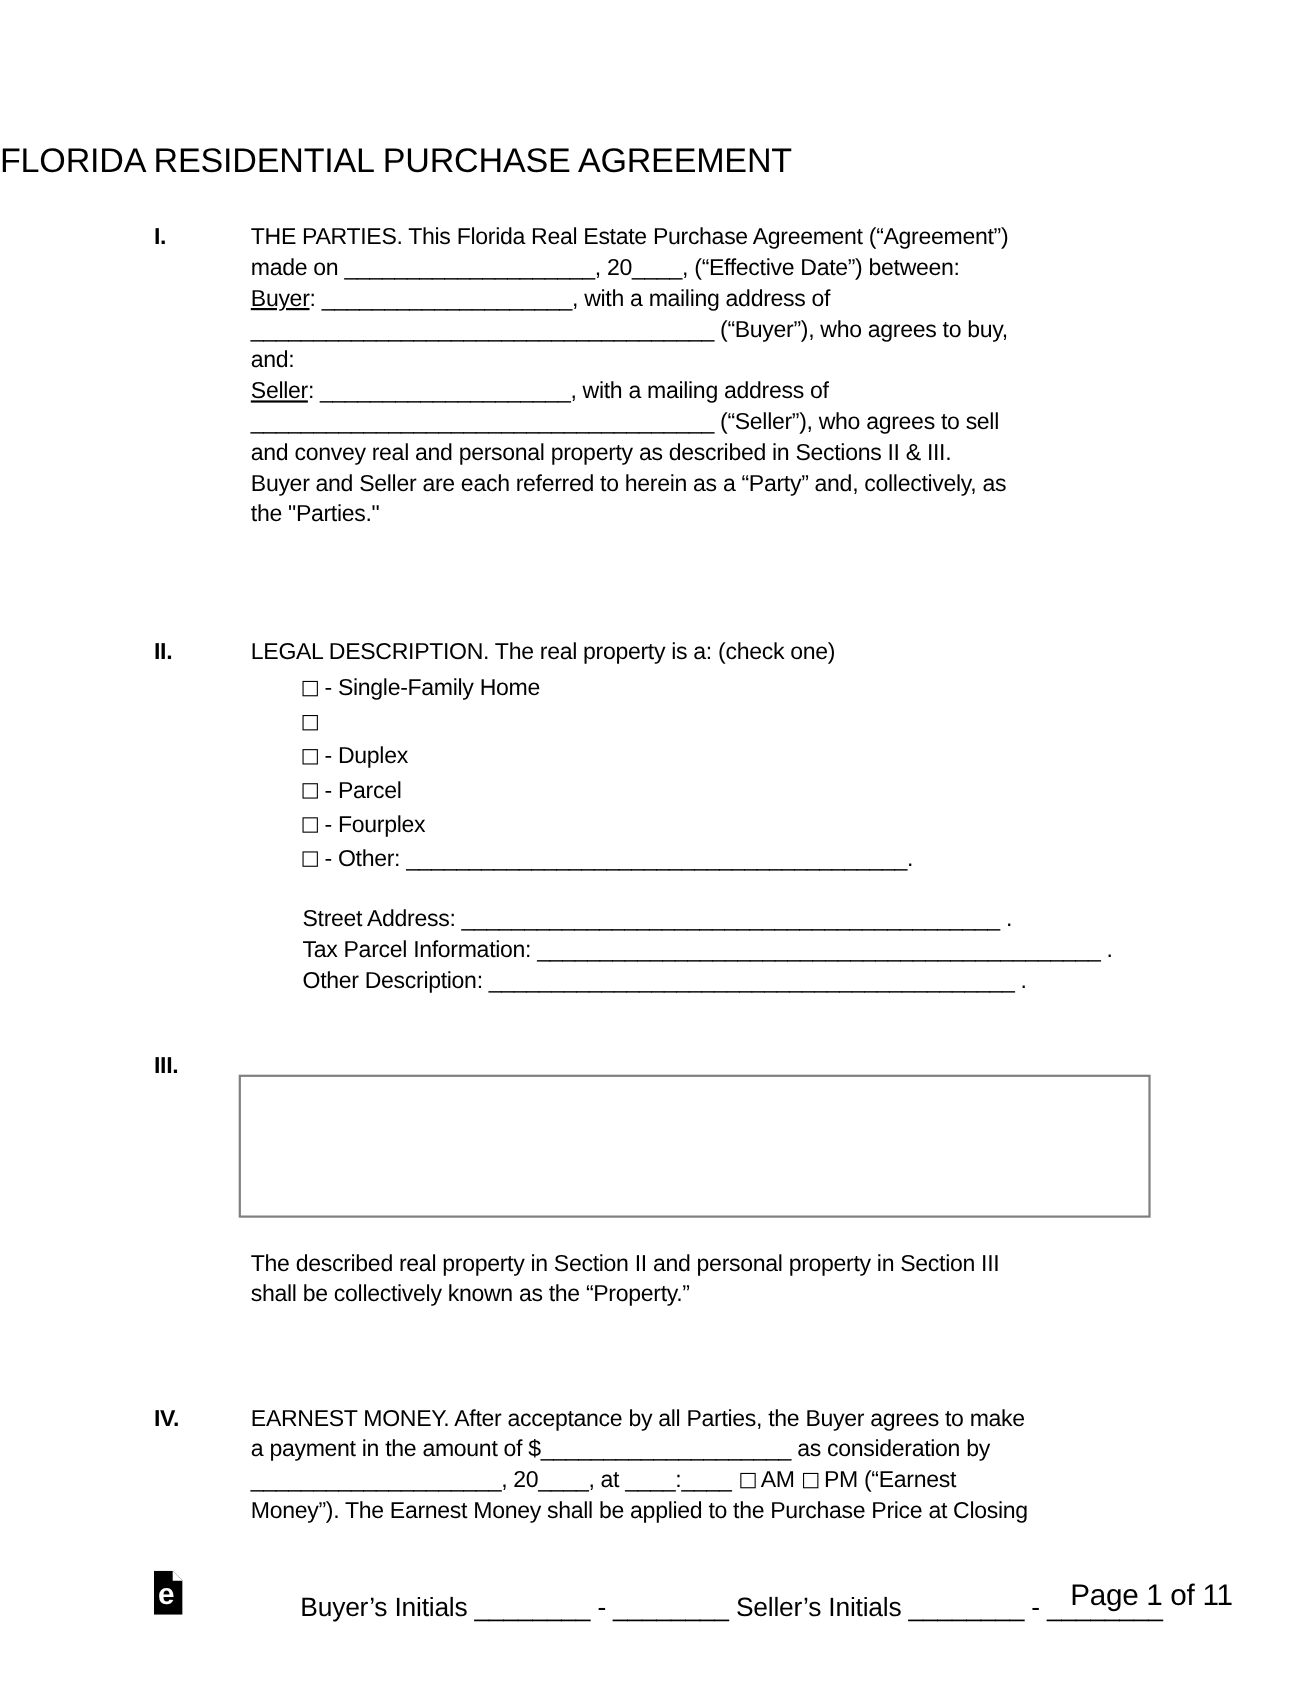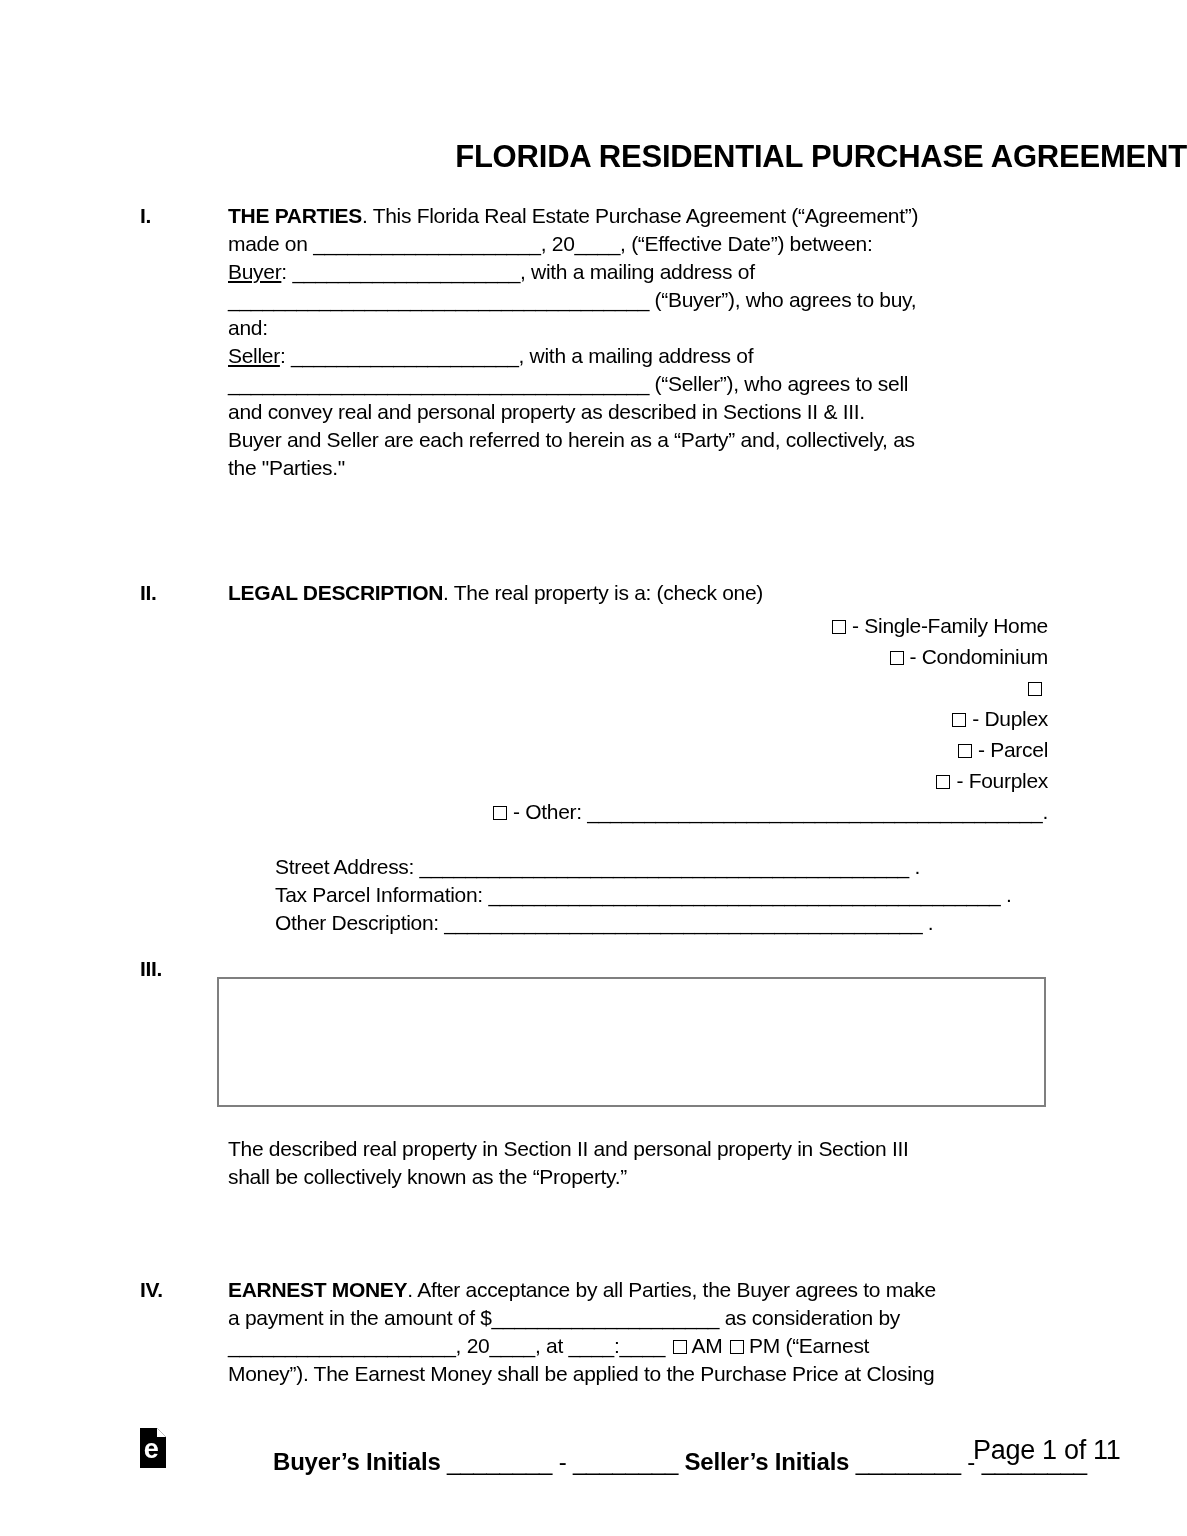--- a/index.html
+++ b/index.html
@@ -7,38 +7,38 @@
     position:relative;
     width:1187px;height:1536px;
     background:#ffffff;
     font-family:"Liberation Sans",sans-serif;
     color:#000;
     font-size:21px;line-height:28px;
     letter-spacing:-0.3px;
     overflow:hidden;
   }
   .title{
-    position:absolute;top:140px;left:0;width:100%;
-    margin:0;text-align:right;
-    font-size:31px;line-height:34px;font-weight:bold;letter-spacing:-0.2px;
+    position:absolute;top:129px;left:0;width:100%;
+    margin:0;text-align:left;
+    font-size:31px;line-height:34px;font-weight:normal;letter-spacing:-0.2px;
   }
   .sec{
     position:absolute;left:140px;width:908px;
     display:grid;grid-template-columns:88px 1fr;
   }
   .num{font-weight:bold;}
   .body p{margin:0;white-space:pre-line;}
   .body > * + *{margin-top:26px;}
   .body > ul.options{margin-top:3px;}
   .body > .addr{}
   .body > .ppbox{margin-top:22px;}
   .body > .note{margin-top:28px;}
   .u{text-decoration:underline;text-align:center;}
-  b{font-weight:bold;}
-  ul.options{list-style:none;padding:0 0 0 47px;margin-bottom:12px;line-height:31px;text-align:right;}
+  b{font-weight:normal;}
+  ul.options{list-style:none;padding:0 0 0 47px;margin-bottom:12px;line-height:31px;}
   .addr{padding-left:47px;}
   .addr p + p{margin-top:0;}
   .cb{
     display:inline-block;width:14px;height:14px;
     border:1.5px solid #000;box-sizing:border-box;
     vertical-align:-1px;margin-right:6px;background:#fff;
   }
   .cb.inline{margin:0 5px 0 2px;}
   .ppbox{
     width:829px;height:130px;margin-left:-11px;
@@ -74,21 +74,20 @@
 the "Parties."</p>
     </div>
   </section>
 
   <section class="sec" style="top:579px">
     <div class="num">II.</div>
     <div class="body">
       <p><b>LEGAL DESCRIPTION</b><span>. The real property is a: (check one)</span></p>
       <ul class="options">
         <li><span class="cb"></span><span>- Single-Family Home</span></li>
-        <li><span class="cb"></span><span>- Condominium</span></li>
         <li><span class="cb"></span></li>
         <li><span class="cb"></span><span>- Duplex</span></li>
         <li><span class="cb"></span><span>- Parcel</span></li>
         <li><span class="cb"></span><span>- Fourplex</span></li>
         <li><span class="cb"></span><span>- Other: ________________________________________.</span></li>
       </ul>
       <div class="addr">
         <p>Street Address: ___________________________________________ .</p>
         <p>Tax Parcel Information: _____________________________________________ .</p>
         <p>Other Description: __________________________________________ .</p>

